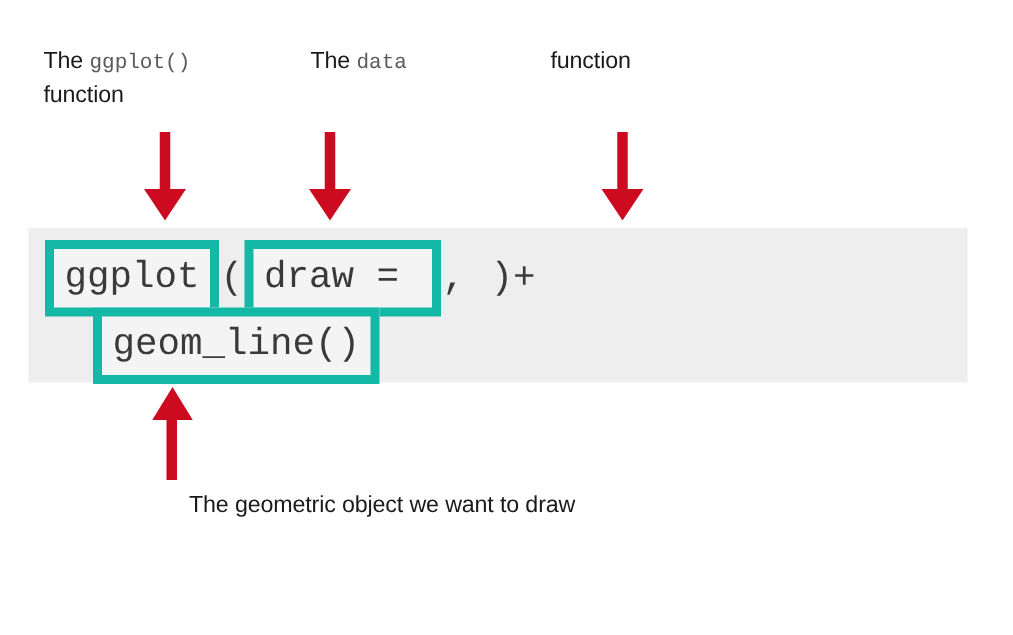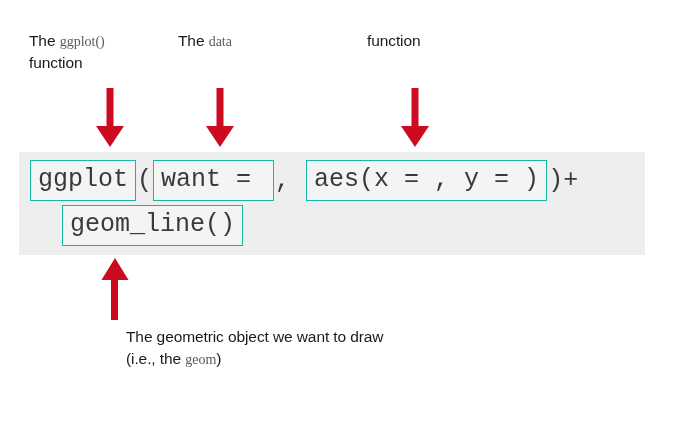--- a/index.html
+++ b/index.html
@@ -20,29 +20,29 @@
   .callout {
     position: absolute;
     font-family: "Liberation Sans", sans-serif;
     font-size: 15.5px;
     line-height: 1.42;
     color: #1a1a1a;
     letter-spacing: -0.1px;
     white-space: nowrap;
   }
   .callout .mono {
-    font-family: Liberation Serif, serif;
+    font-family: Liberation Mono, monospace;
     font-size: 14px;
     color: #5a5a5a;
     letter-spacing: 0;
   }
   .callout .ln { display: block; }
 
   #callout-ggplot   { left: 29px;  top: 30px; }
-  #callout-data     { left: 178px; top: 30px; text-align: right; }
+  #callout-data     { left: 207px; top: 30px; text-align: right; }
   #callout-aes      { left: 367px; top: 30px; }
 
   #callout-geom {
     left: 82px;
     top: 326px;
     font-size: 15.5px;
     line-height: 1.45;
     margin-left: 44px;
   }
 
@@ -75,21 +75,21 @@
     font-family: "Liberation Mono", "DejaVu Sans Mono", monospace;
     font-size: 25px;
     color: #3a3a3a;
     white-space: pre;
   }
   #code-line-1 { top: 8px;  left: 11px; }
   #code-line-2 { top: 53px; left: 43px; }
 
   .tok-box {
     background: #f4f4f4;
-    border: 1px solid #14b8a6;
+    border: 6px solid #14b8a6;
     padding: 4px 7px 6px 7px;
     box-sizing: border-box;
     display: inline-block;
     white-space: pre;
   }
   .tok-plain {
     padding: 0 1px;
     white-space: pre;
     display: inline-block;
   }
@@ -129,34 +129,33 @@
   <div class="arrow" id="arrow-aes">
     <svg width="34" height="60" viewBox="0 0 34 60">
       <rect x="13.5" y="0" width="7" height="40" fill="#CC0A20"></rect>
       <polygon points="3,38 31,38 17,59" fill="#CC0A20"></polygon>
     </svg>
   </div>
 
   <div id="code-panel">
 
     <div class="code-line" id="code-line-1">
-      <span class="tok-box">ggplot</span><span class="tok-plain">(</span><span class="tok-box">want = </span><span class="tok-plain">, </span><span class="tok-box">aes(x = , y = )</span><span class="tok-plain">)+</span>
+      <span class="tok-box">ggplot</span><span class="tok-plain">(</span><span class="tok-box">draw = </span><span class="tok-plain">, </span><span class="tok-plain">)+</span>
     </div>
 
     <div class="code-line" id="code-line-2">
       <span class="tok-box">geom_line()</span>
     </div>
 
   </div>
 
   <div class="arrow" id="arrow-geom">
     <svg width="30" height="64" viewBox="0 0 30 64">
       <rect x="11" y="22" width="7" height="42" fill="#CC0A20"></rect>
       <polygon points="1.5,24 28.5,24 15,2" fill="#CC0A20"></polygon>
     </svg>
   </div>
 
   <div class="callout" id="callout-geom">
     <span class="ln">The geometric object we want to draw</span>
-    <span class="ln"><span>(i.e., the </span><span class="mono">geom</span><span>)</span></span>
   </div>
 
 </div>
 
 </body></html>

